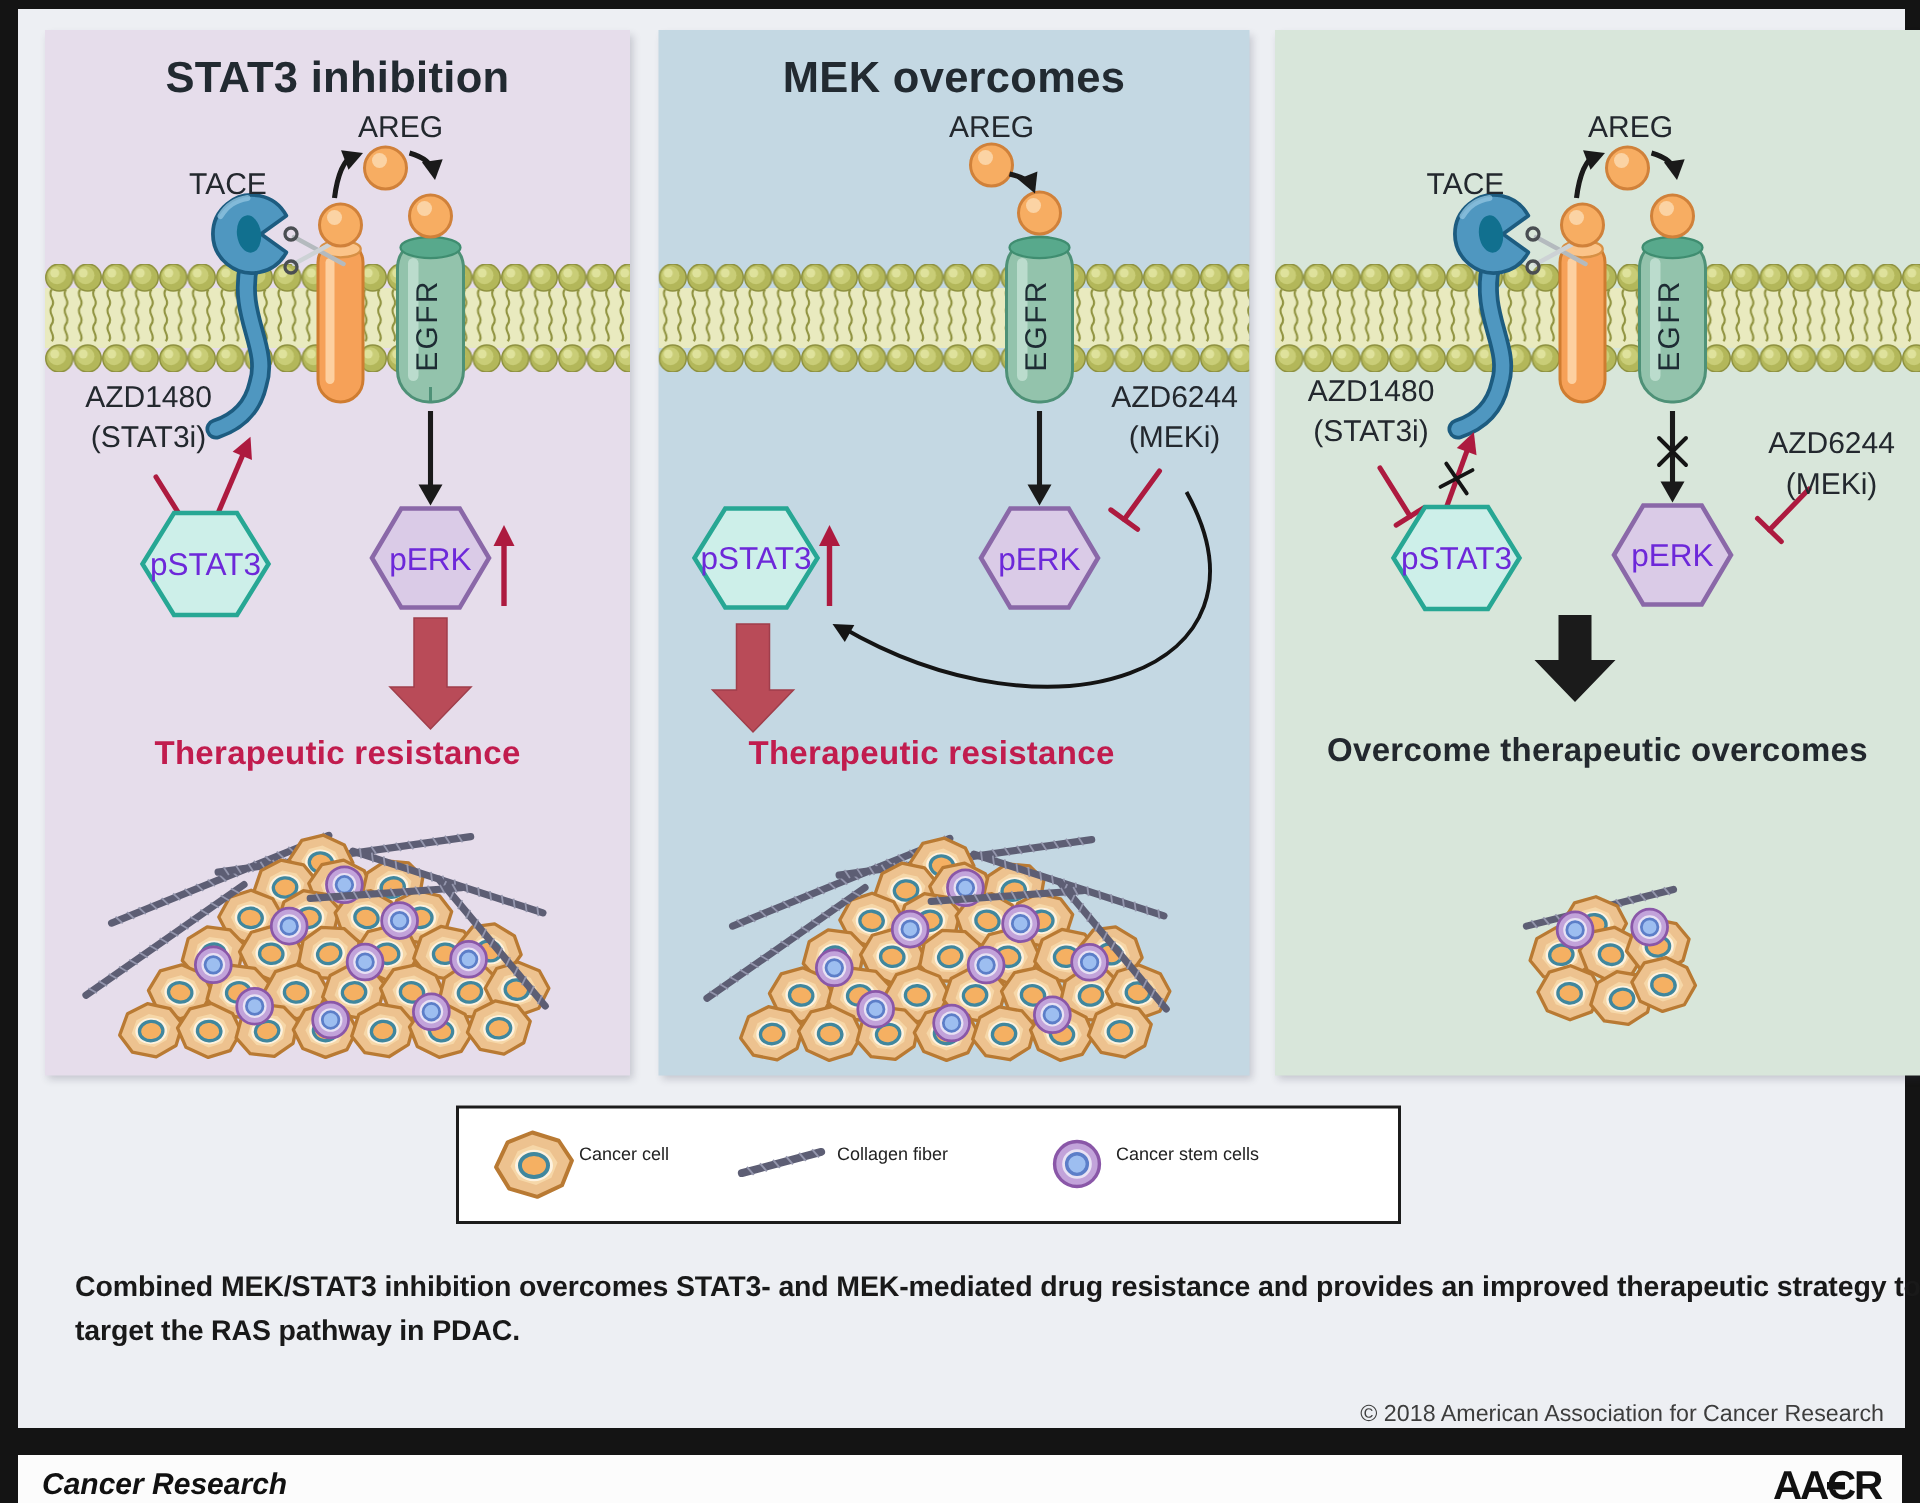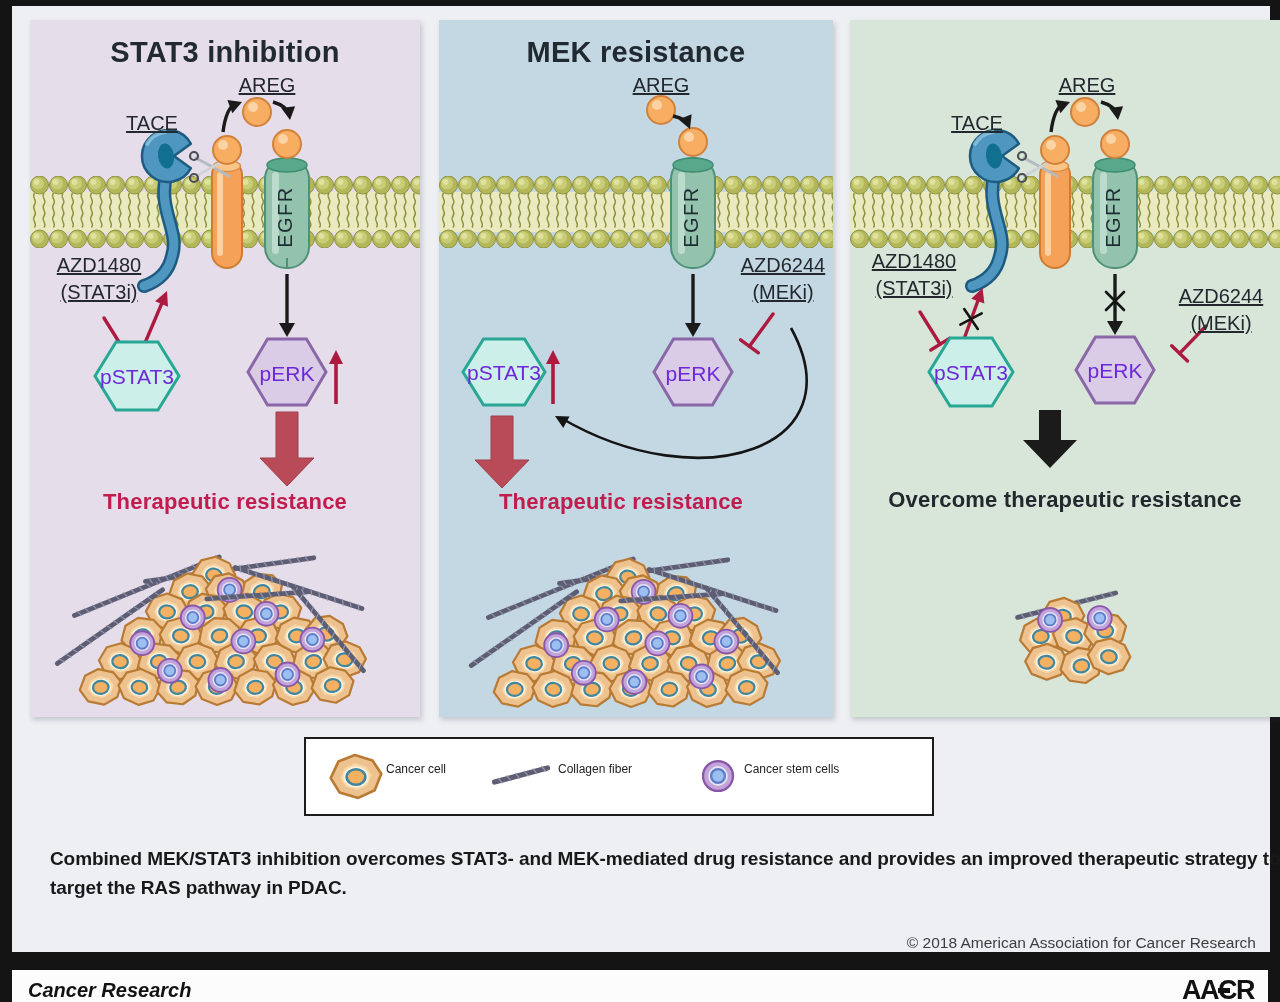--- a/index.html
+++ b/index.html
@@ -4,21 +4,21 @@
 <style>
   html,body{margin:0;padding:0;}
   body{font-family:"Liberation Sans",sans-serif;background:#333;}
   #canvas{position:relative;width:1280px;height:1002px;background:#141414;overflow:hidden;}
   #figure{position:absolute;left:12px;top:6px;width:1258px;height:946px;background:#edeff3;}
   .panel{position:absolute;top:14px;height:697px;box-shadow:2px 3px 5px rgba(60,60,80,.22);}
   #panel1{left:18px;width:390px;background:#e6ddeb;}
   #panel2{left:427px;width:394px;background:#c4d8e3;}
   #panel3{left:838px;width:430px;background:#d8e6da;}
   .panel svg.art{position:absolute;left:0;top:0;}
-  .lbl{position:absolute;color:#23282e;font-size:20px;line-height:1.25;text-align:center;white-space:nowrap;text-decoration:underline;}
+  .lbl{position:absolute;color:#23282e;font-size:20px;line-height:1.25;text-align:center;white-space:nowrap;}
   .panel-title{position:absolute;left:0;right:0;top:16px;text-align:center;font-size:29px;font-weight:700;color:#222a31;letter-spacing:.2px;}
   .egfr-label{position:absolute;width:100px;height:26px;font-size:20px;letter-spacing:1.5px;color:#1d2b33;text-align:center;transform:rotate(-90deg);}
   .hex-label{position:absolute;font-size:21px;color:#6d28d9;text-align:center;white-space:nowrap;}
   .outcome{position:absolute;left:0;right:0;text-align:center;font-size:22px;font-weight:700;color:#c11c4e;letter-spacing:.2px;}
   .outcome.dark{color:#23282e;}
   #legend-box{position:absolute;left:292px;top:731px;width:626px;height:75px;background:#ffffff;border:2.5px solid #1c1c1c;}
   .legend-label{position:absolute;top:23px;font-size:12px;color:#222;white-space:nowrap;}
   #caption{position:absolute;left:38px;top:838px;width:1235px;font-size:19px;font-weight:700;color:#191919;line-height:1.55;letter-spacing:-.1px;}
   #copyright{position:absolute;right:14px;top:928px;font-size:15.5px;color:#3d3d3d;}
   #footer{position:absolute;left:12px;top:957px;width:1256px;height:41px;background:#fcfcfc;margin-top:13px;}
@@ -832,21 +832,21 @@
                 <line x1="3.5" y1="-3.2" x2="6.5" y2="3.2" stroke="#9496ad" stroke-width="1.3"></line>
                 <line x1="12.5" y1="-3.2" x2="15.5" y2="3.2" stroke="#9496ad" stroke-width="1.3"></line>
                 <line x1="21.5" y1="-3.2" x2="24.5" y2="3.2" stroke="#9496ad" stroke-width="1.3"></line>
                 <line x1="30.5" y1="-3.2" x2="33.5" y2="3.2" stroke="#9496ad" stroke-width="1.3"></line>
                 <line x1="39.5" y1="-3.2" x2="42.5" y2="3.2" stroke="#9496ad" stroke-width="1.3"></line>
                 <line x1="48.5" y1="-3.2" x2="51.5" y2="3.2" stroke="#9496ad" stroke-width="1.3"></line>
               </g>
             </g>
           </g>
       </svg>
-      <div class="panel-title">MEK resistance</div>
+      <div class="panel-title">MEK overcomes</div>
       <div class="lbl" style="left:172px;top:53px;width:100px;">AREG</div>
       <div class="egfr-label" style="left:204px;top:184px;">EGFR</div>
       <div class="lbl" style="left:284px;top:233px;width:120px;">AZD6244</div>
       <div class="lbl" style="left:284px;top:260px;width:120px;">(MEKi)</div>
       <div class="hex-label" style="left:10px;top:341px;width:110px;">pSTAT3</div>
       <div class="hex-label" style="left:204px;top:342px;width:100px;">pERK</div>
       <div class="outcome" style="top:469px;right:30px;">Therapeutic resistance</div>
     </div>
 
     <div class="panel" id="panel3">
@@ -1011,21 +1011,21 @@
       </svg>
       <div class="lbl" style="left:187px;top:53px;width:100px;">AREG</div>
       <div class="lbl" style="left:77px;top:91px;width:100px;">TACE</div>
       <div class="egfr-label" style="left:215px;top:184px;">EGFR</div>
       <div class="lbl" style="left:4px;top:229px;width:120px;">AZD1480</div>
       <div class="lbl" style="left:4px;top:256px;width:120px;">(STAT3i)</div>
       <div class="lbl" style="left:311px;top:264px;width:120px;">AZD6244</div>
       <div class="lbl" style="left:311px;top:291px;width:120px;">(MEKi)</div>
       <div class="hex-label" style="left:66px;top:341px;width:110px;">pSTAT3</div>
       <div class="hex-label" style="left:215px;top:339px;width:100px;">pERK</div>
-      <div class="outcome dark" style="top:467px;">Overcome therapeutic resistance</div>
+      <div class="outcome dark" style="top:467px;">Overcome therapeutic overcomes</div>
     </div>
 
     <div id="legend-box">
       <svg id="legend-art" width="621" height="70" viewBox="0 0 621 70" style="position:absolute;left:0;top:0;">
         <g id="legend-cell">
             <g transform="translate(50,38) scale(1.1) rotate(0)">
               <path d="M-23,1 L-16,-14 L-1,-20 L15,-15 L23,-3 L17,12 L2,19 L-15,14 Z" fill="#edc28f" stroke="#b97a33" stroke-width="2.4" stroke-linejoin="round"></path>
               <path d="M-23,1 L-16,-14 L-1,-20 L15,-15 L23,-3 L17,12 L2,19 L-15,14 Z" fill="#f6d7a8" transform="scale(0.62)"></path>
               <ellipse rx="11.5" ry="9.5" fill="#fdf2df"></ellipse>
               <ellipse rx="8.5" ry="7" fill="#f5b062" stroke="#40879e" stroke-width="2.4"></ellipse>

